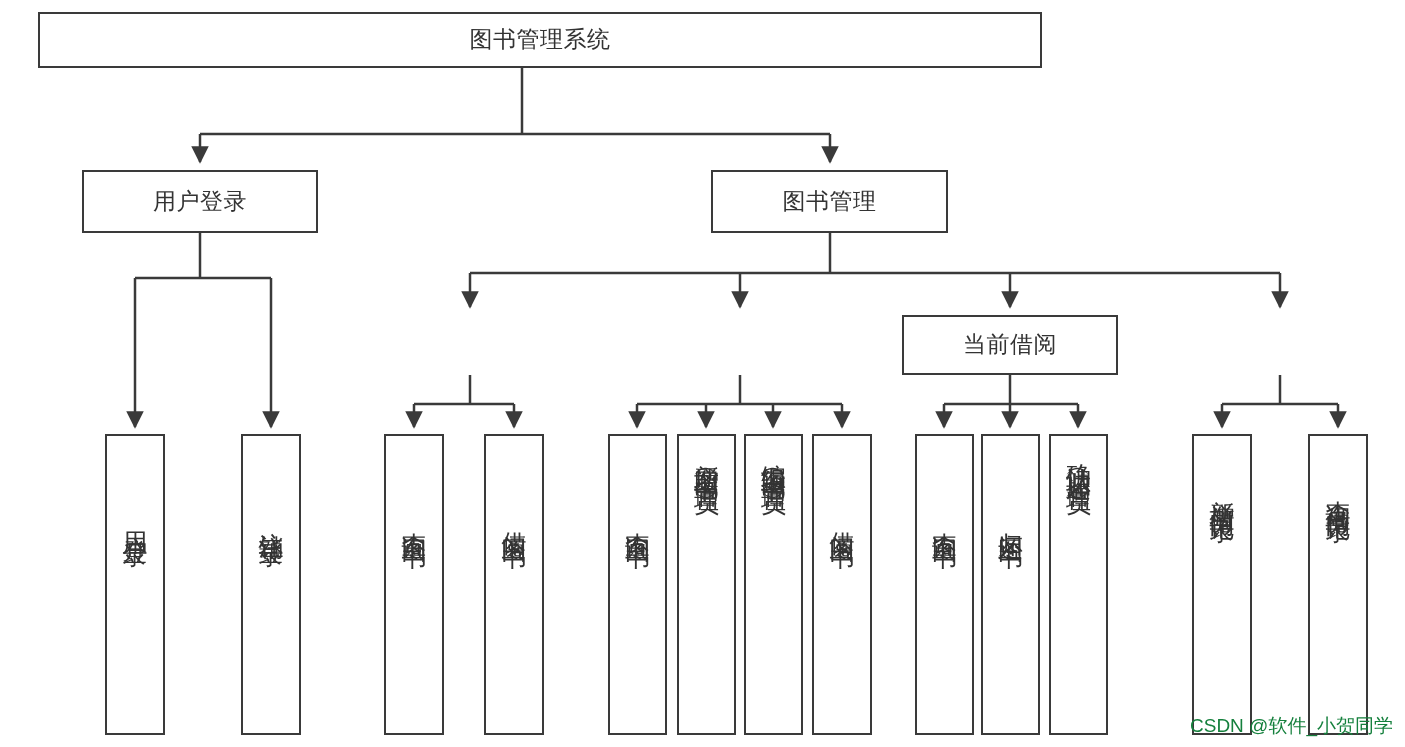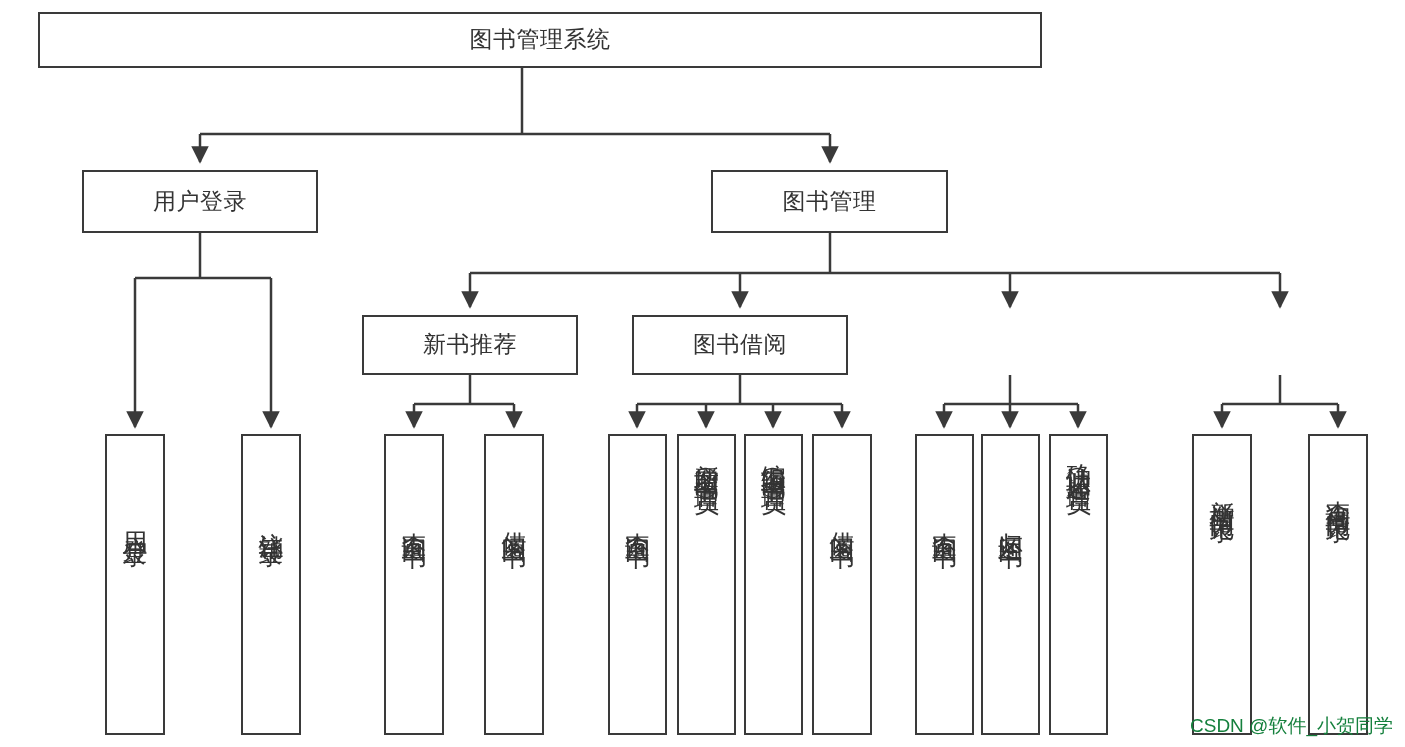--- a/index.html
+++ b/index.html
@@ -136,25 +136,22 @@
     <span class="node-label">图书管理系统</span>
   </div>
 
   <div class="node horiz" style="left:82px; top:170px; width:236px; height:63px;">
     <span class="node-label">用户登录</span>
   </div>
   <div class="node horiz" style="left:711px; top:170px; width:237px; height:63px;">
     <span class="node-label">图书管理</span>
   </div>
 
-  <div class="node horiz" style="left:362px; top:315px; width:216px; height:60px;">
-    <span class="node-label">新书推荐</span>
-  </div>
-  <div class="node horiz" style="left:632px; top:315px; width:216px; height:60px;">
-    <span class="node-label">图书借阅</span>
+  <div class="node horiz" style="left:902px; top:315px; width:216px; height:60px;">
+    <span class="node-label">当前借阅</span>
   </div>
 
   <div class="node vert" style="left:105px; top:434px; width:60px; height:301px; padding-top:76px;">
     <span class="node-label">用户登录</span>
   </div>
   <div class="node vert" style="left:241px; top:434px; width:60px; height:301px; padding-top:76px;">
     <span class="node-label">注销登录</span>
   </div>
 
   <div class="node vert" style="left:384px; top:434px; width:60px; height:301px; padding-top:76px;">

